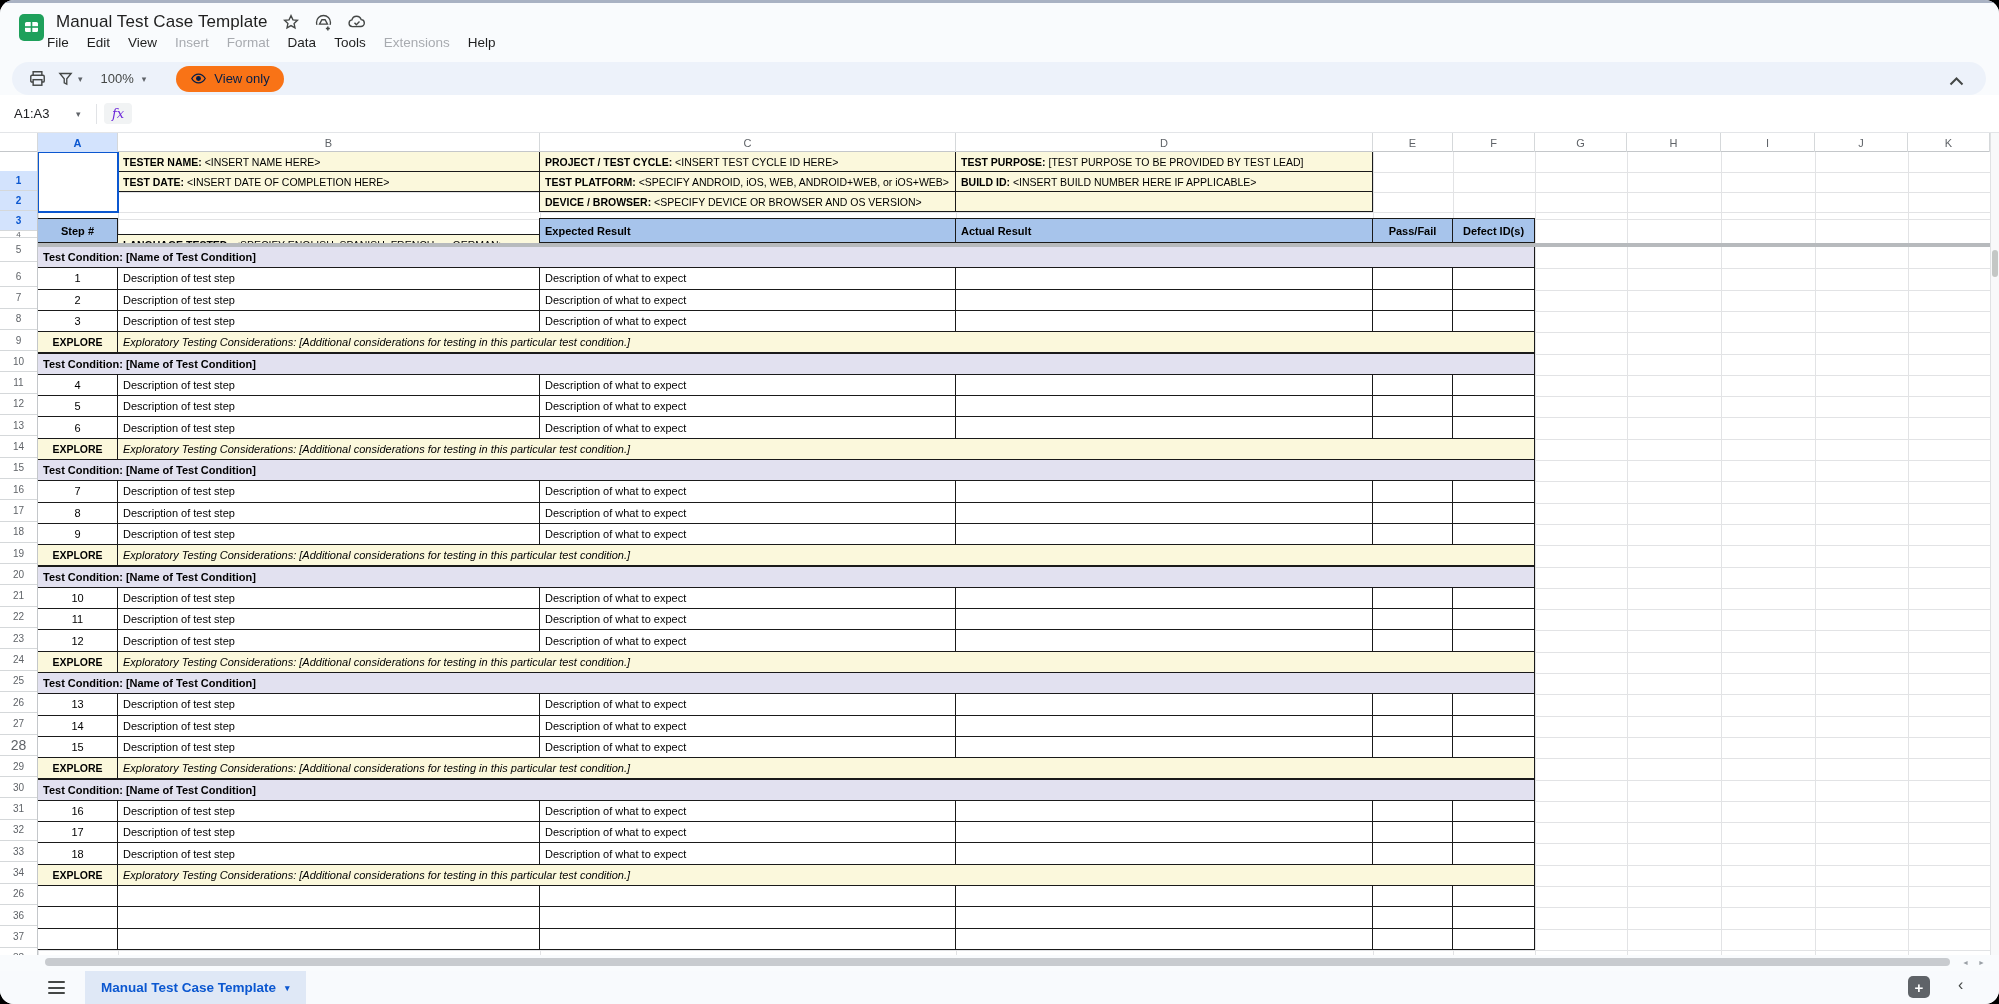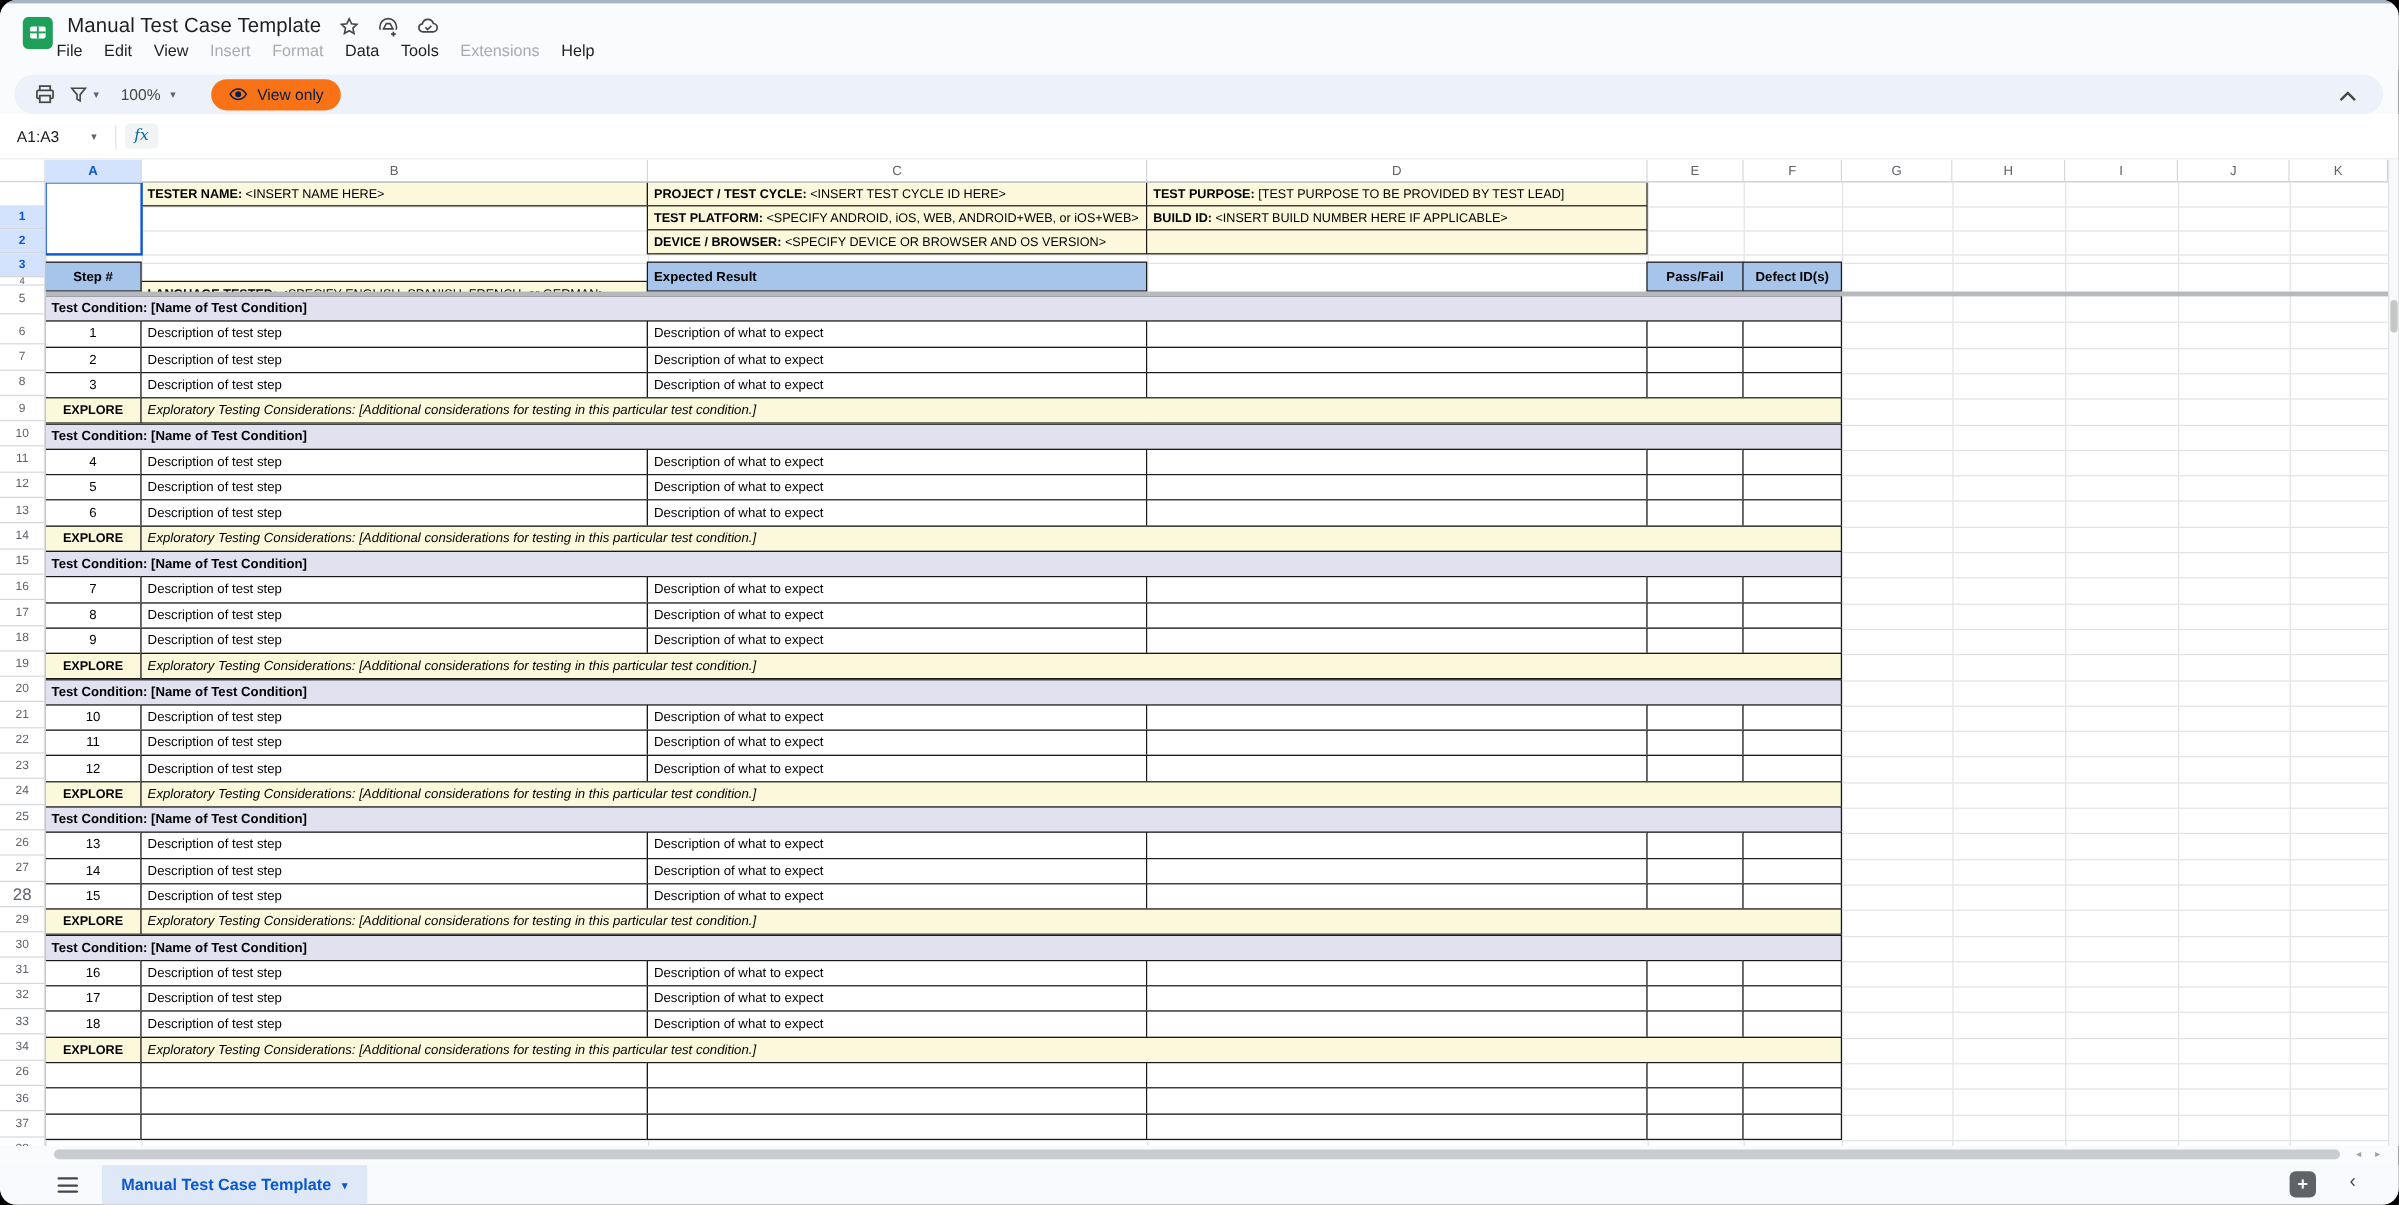--- a/index.html
+++ b/index.html
@@ -25,21 +25,21 @@
   .view-chip{display:flex;align-items:center;gap:7px;background:#f97316;border-radius:15px;height:26px;
              padding:0 14px;margin-left:20px;font-size:13px;font-weight:500;color:#041E49;}
   .collapse{position:absolute;right:22px;top:10px;color:#444746;}
   
   .fbar{position:absolute;left:0;top:95px;width:1999px;height:38px;background:#FFFFFF;border-bottom:1px solid #E3E5E8;box-sizing:border-box;}
   .namebox{position:absolute;left:14px;top:11px;font-size:13px;color:#202124;}
   .nb-caret{position:absolute;left:76px;top:14px;font-size:9px;color:#5F6368;}
   .fdiv{position:absolute;left:96px;top:9px;width:1px;height:20px;background:#E1E3E6;}
   .fx{position:absolute;left:104px;top:8px;width:28px;height:21px;background:#F1F3F4;border-radius:4px;
       display:flex;align-items:center;justify-content:center;font-family:"DejaVu Serif",serif;font-style:italic;
-      font-size:13px;color:#0369a1;}
+      font-size:13px;color:#6d28d9;}
   
   #grid{position:absolute;left:0;top:133px;width:1999px;height:822px;background:#FFFFFF;overflow:hidden;}
   .gl{position:absolute;background:#E2E3E5;z-index:1;}
   .tcell{position:absolute;box-sizing:border-box;border:1px solid #1a1a1a;background:#fff;z-index:2;
          display:flex;align-items:center;padding:0 5px;font-size:11px;white-space:nowrap;overflow:hidden;color:#000;}
   .tcell.center{justify-content:center;padding:0;}
   .hband{position:absolute;left:0;top:0;width:1990px;height:19px;background:#fff;z-index:4;border-bottom:1px solid #C4C7CA;box-sizing:border-box;}
   .chead{position:absolute;top:0;height:19px;box-sizing:border-box;border-right:1px solid #D5D8DA;
          display:flex;align-items:center;justify-content:center;font-size:11px;color:#5F6368;}
   .rband{position:absolute;left:0;top:19px;width:38px;bottom:0;background:#fff;z-index:4;border-right:1px solid #C4C7CA;box-sizing:border-box;}
@@ -205,27 +205,29 @@
       <div class="gl" style="left: 38px; top: 689.1px; width: 1952px; height: 1px;"></div>
       <div class="gl" style="left: 38px; top: 710.4px; width: 1952px; height: 1px;"></div>
       <div class="gl" style="left: 38px; top: 731.7px; width: 1952px; height: 1px;"></div>
       <div class="gl" style="left: 38px; top: 753px; width: 1952px; height: 1px;"></div>
       <div class="gl" style="left: 38px; top: 774.3px; width: 1952px; height: 1px;"></div>
       <div class="gl" style="left: 38px; top: 795.6px; width: 1952px; height: 1px;"></div>
       <div class="gl" style="left: 38px; top: 816.9px; width: 1952px; height: 1px;"></div>
       <div class="tcell" style="left: 117px; top: 18px; width: 423px; height: 21px; background: rgb(251, 248, 220); font-size: 10.5px;"><b>TESTER NAME:</b>&nbsp;&lt;INSERT NAME HERE&gt;</div>
       <div class="tcell" style="left: 539px; top: 18px; width: 417px; height: 21px; background: rgb(251, 248, 220); font-size: 10.5px;"><b>PROJECT / TEST CYCLE:</b>&nbsp;&lt;INSERT TEST CYCLE ID HERE&gt;</div>
       <div class="tcell" style="left: 955px; top: 18px; width: 418px; height: 21px; background: rgb(251, 248, 220); font-size: 10.5px;"><b>TEST PURPOSE:</b>&nbsp;[TEST PURPOSE TO BE PROVIDED BY TEST LEAD]</div>
+      <div class="tcell" style="left: 117px; top: 38px; width: 423px; height: 21px; background: rgb(251, 248, 220); font-size: 10.5px;"><b>TEST DATE:</b>&nbsp;&lt;INSERT DATE OF COMPLETION HERE&gt;</div>
       <div class="tcell" style="left: 539px; top: 38px; width: 417px; height: 21px; background: rgb(251, 248, 220); font-size: 10.5px;"><b>TEST PLATFORM:</b>&nbsp;&lt;SPECIFY ANDROID, iOS, WEB, ANDROID+WEB, or iOS+WEB&gt;</div>
       <div class="tcell" style="left: 955px; top: 38px; width: 418px; height: 21px; background: rgb(251, 248, 220); font-size: 10.5px;"><b>BUILD ID:</b>&nbsp;&lt;INSERT BUILD NUMBER HERE IF APPLICABLE&gt;</div>
       <div class="tcell" style="left: 117px; top: 58px; width: 423px; height: 21px; background: rgb(251, 248, 220); font-size: 10.5px; margin-top: 43px;"><b>LANGUAGE TESTED:</b>&nbsp;&lt;SPECIFY ENGLISH, SPANISH, FRENCH, or GERMAN&gt;</div>
       <div class="tcell" style="left: 539px; top: 58px; width: 417px; height: 21px; background: rgb(251, 248, 220); font-size: 10.5px;"><b>DEVICE / BROWSER:</b>&nbsp;&lt;SPECIFY DEVICE OR BROWSER AND OS VERSION&gt;</div>
       <div class="tcell" style="left: 955px; top: 58px; width: 418px; height: 21px; background: rgb(251, 248, 220); font-size: 10.5px;"></div>
       <div class="tcell center" style="left: 37px; top: 85px; width: 81px; height: 25px; background: rgb(167, 196, 235); font-weight: 700;">Step #</div>
       <div class="tcell" style="left: 539px; top: 85px; width: 417px; height: 25px; background: rgb(167, 196, 235); font-weight: 700;">Expected Result</div>
+      <div class="tcell" style="left: 955px; top: 85px; width: 418px; height: 25px; background: rgb(167, 196, 235); font-weight: 700;">Actual Result</div>
       <div class="tcell center" style="left: 1372px; top: 85px; width: 81px; height: 25px; background: rgb(167, 196, 235); font-weight: 700;">Pass/Fail</div>
       <div class="tcell center" style="left: 1452px; top: 85px; width: 83px; height: 25px; background: rgb(167, 196, 235); font-weight: 700;">Defect ID(s)</div>
       <div class="tcell" style="left: 37px; top: 113px; width: 1498px; height: 22.3px; background: rgb(226, 225, 240); font-weight: 700;">Test Condition: [Name of Test Condition]</div>
       <div class="tcell center" style="left: 37px; top: 134.3px; width: 81px; height: 22.3px; background: rgb(255, 255, 255);">1</div>
       <div class="tcell" style="left: 117px; top: 134.3px; width: 423px; height: 22.3px; background: rgb(255, 255, 255);">Description of test step</div>
       <div class="tcell" style="left: 539px; top: 134.3px; width: 417px; height: 22.3px; background: rgb(255, 255, 255);">Description of what to expect</div>
       <div class="tcell" style="left: 955px; top: 134.3px; width: 418px; height: 22.3px; background: rgb(255, 255, 255);"></div>
       <div class="tcell" style="left: 1372px; top: 134.3px; width: 81px; height: 22.3px; background: rgb(255, 255, 255);"></div>
       <div class="tcell" style="left: 1452px; top: 134.3px; width: 83px; height: 22.3px; background: rgb(255, 255, 255);"></div>
       <div class="tcell center" style="left: 37px; top: 155.6px; width: 81px; height: 22.3px; background: rgb(255, 255, 255);">2</div>

